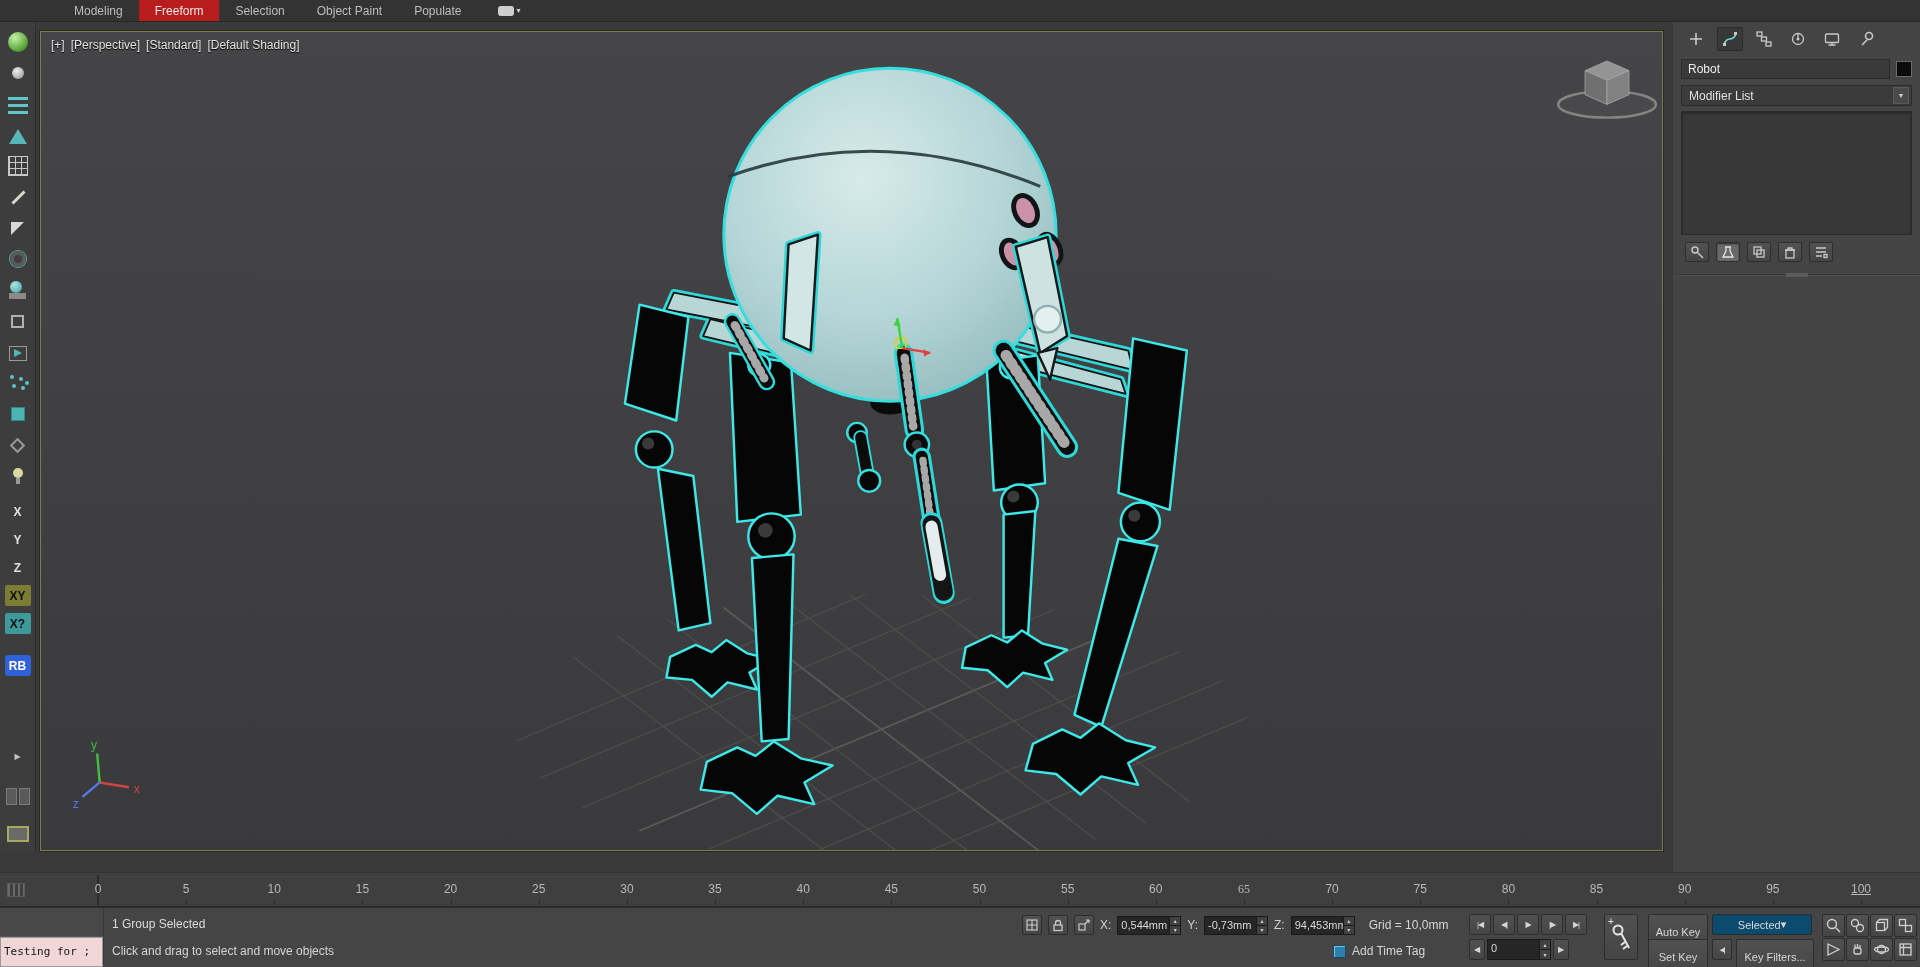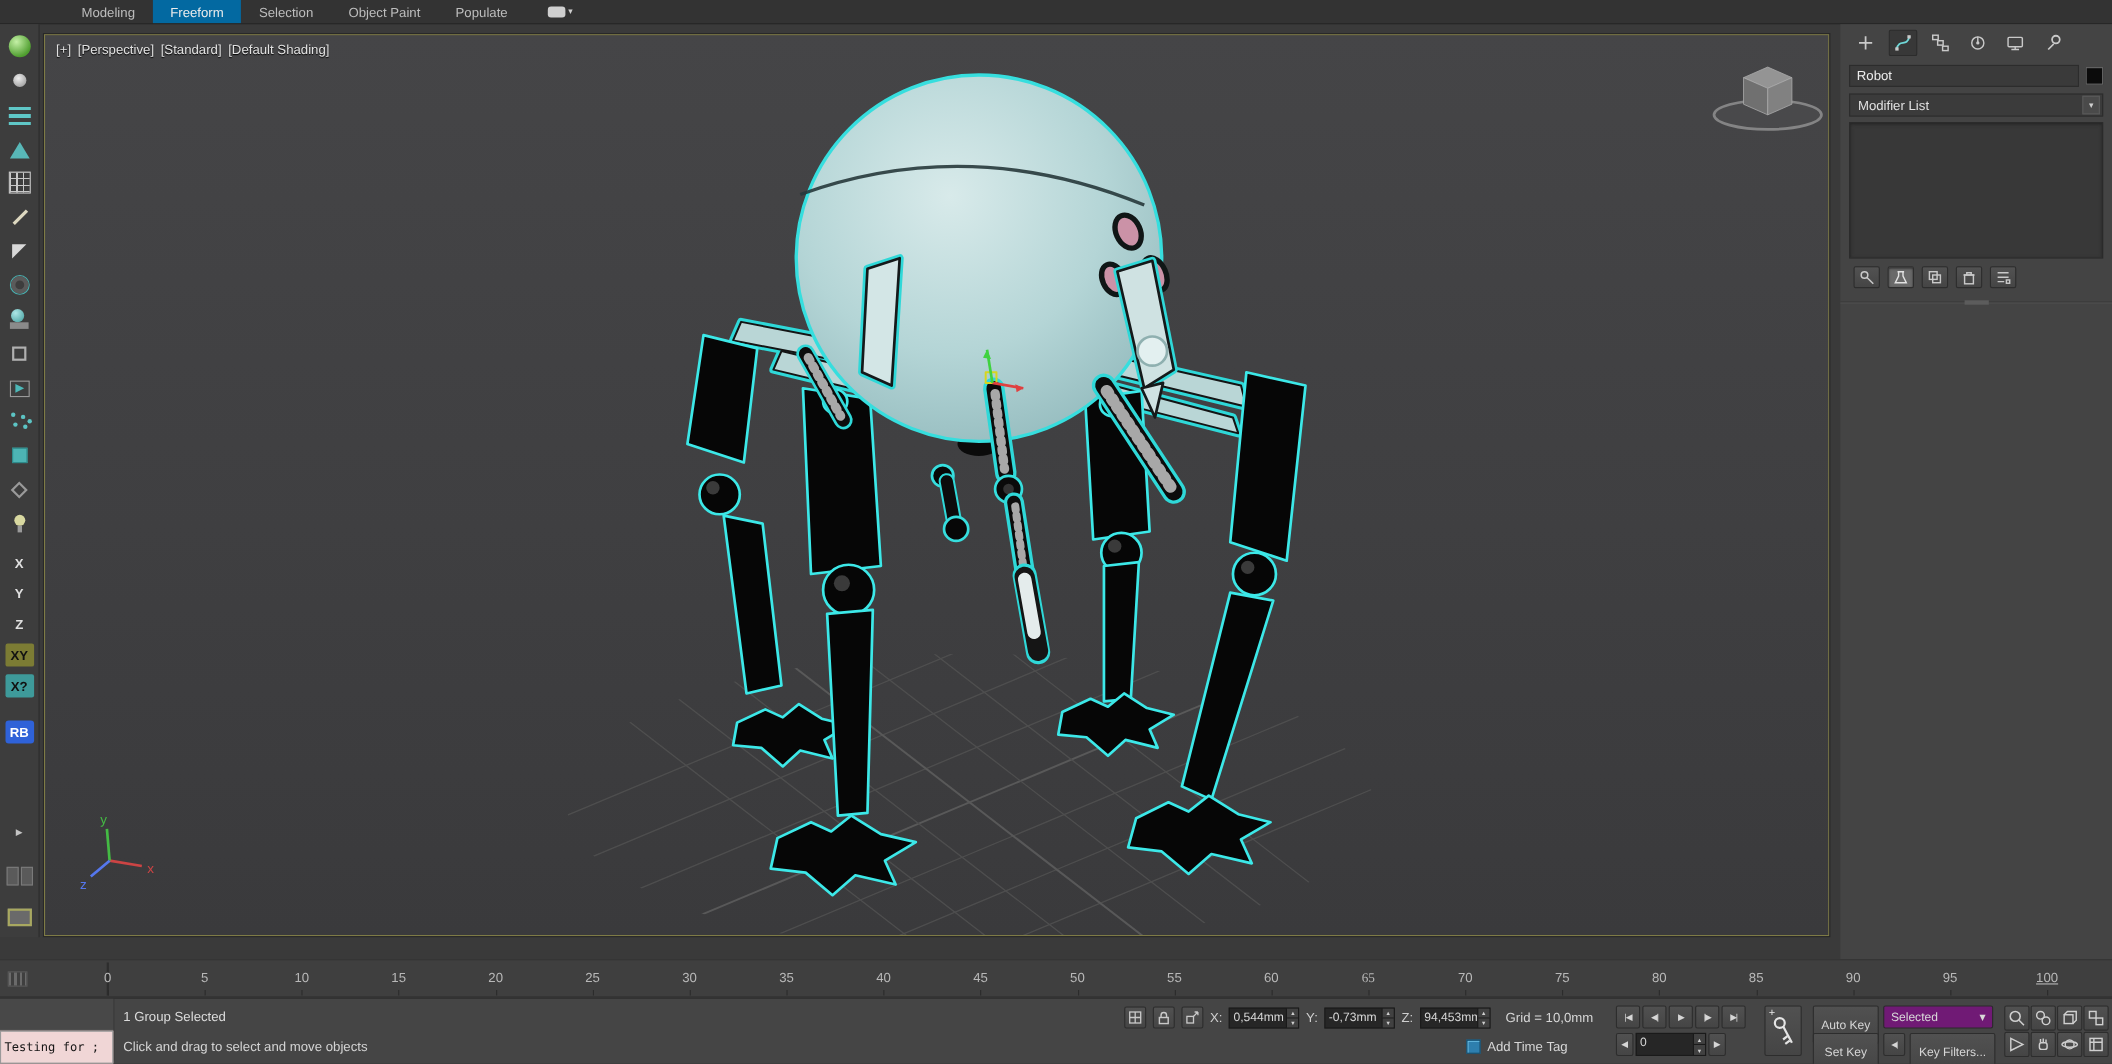--- a/index.html
+++ b/index.html
@@ -5,21 +5,21 @@
   *{margin:0;padding:0;box-sizing:border-box;user-select:none}
   html,body{width:1920px;height:967px;overflow:hidden;background:#3a3a3a;
     font-family:"Liberation Sans",sans-serif;font-size:12px;color:#d0d0d0}
   .app{position:relative;width:1920px;height:967px}
 
   
   .ribbon{position:absolute;left:0;top:0;width:100%;height:22px;background:#333;
     border-bottom:1px solid #262626;display:flex;align-items:stretch}
   .ribbon .spacer{width:58px}
   .tab{padding:4px 16px 3px;color:#bdbdbd;cursor:default;white-space:nowrap}
-  .tab.active{background:#0369a1;color:#ececec}
+  .tab.active{background:#b91c1c;color:#ececec}
   .ribbon-overflow{display:flex;align-items:center;gap:3px;margin-left:14px;padding:0 6px}
   .ribbon-overflow .pill{width:16px;height:10px;background:#cfcfcf;border-radius:3px}
   .ribbon-overflow .caret{font-size:8px;color:#cfcfcf}
 
   
   .left-toolbar{position:absolute;left:0;top:22px;width:36px;bottom:115px;background:#3d3d3d;
     border-right:1px solid #2c2c2c;display:flex;flex-direction:column;align-items:center;
     padding-top:8px;gap:7px}
   .tool{width:26px;height:24px;display:flex;align-items:center;justify-content:center;border-radius:2px}
   .ico{width:20px;height:20px;position:relative}
@@ -120,22 +120,22 @@
   .play-row1{position:absolute;left:1469px;top:6px;display:flex;gap:2px}
   .play-row1 .sb-btn{width:22px;height:21px;font-size:8px;letter-spacing:-1px}
   .play-row2{position:absolute;left:1469px;top:31px;display:flex;gap:2px;align-items:center}
   .play-row2 .step{width:16px;height:21px;font-size:8px}
   .frame-field{width:64px;height:21px}
   .bigkey{position:absolute;left:1604px;top:6px;width:34px;height:46px;position:absolute}
   .bigkey .plus{position:absolute;left:3px;top:1px;font-size:10px;color:#e8e8e8}
   .key-cluster{position:absolute;left:1648px;top:6px;display:grid;grid-template-rows:21px 21px;row-gap:4px}
   .kc-row{display:flex;gap:4px}
   .btn-autokey,.btn-setkey{width:60px;height:35px}
-  .dd-selected{width:100px;height:21px;background:#701a75;border:1px solid #2a2a2a;border-radius:2px;
-    display:flex;align-items:center;justify-content:space-between;padding:0 6px;color:#d8d8d8;font-size:11px}
+  .dd-selected{width:100px;height:21px;background:#0c4a6e;border:1px solid #2a2a2a;border-radius:2px;
+    display:flex;align-items:center;justify-content:center;padding:0 6px;color:#d8d8d8;font-size:11px}
   .btn-keyfilters{width:78px;height:36px}
   .mini-pair{width:20px;height:21px;font-size:7px;letter-spacing:-1px}
   .nav-cluster{position:absolute;left:1822px;top:6px;display:grid;grid-template-columns:repeat(4,23px);gap:1px}
   .nav-btn{width:23px;height:23px}
 </style>
 </head>
 <body>
 
 <div class="app">
 

